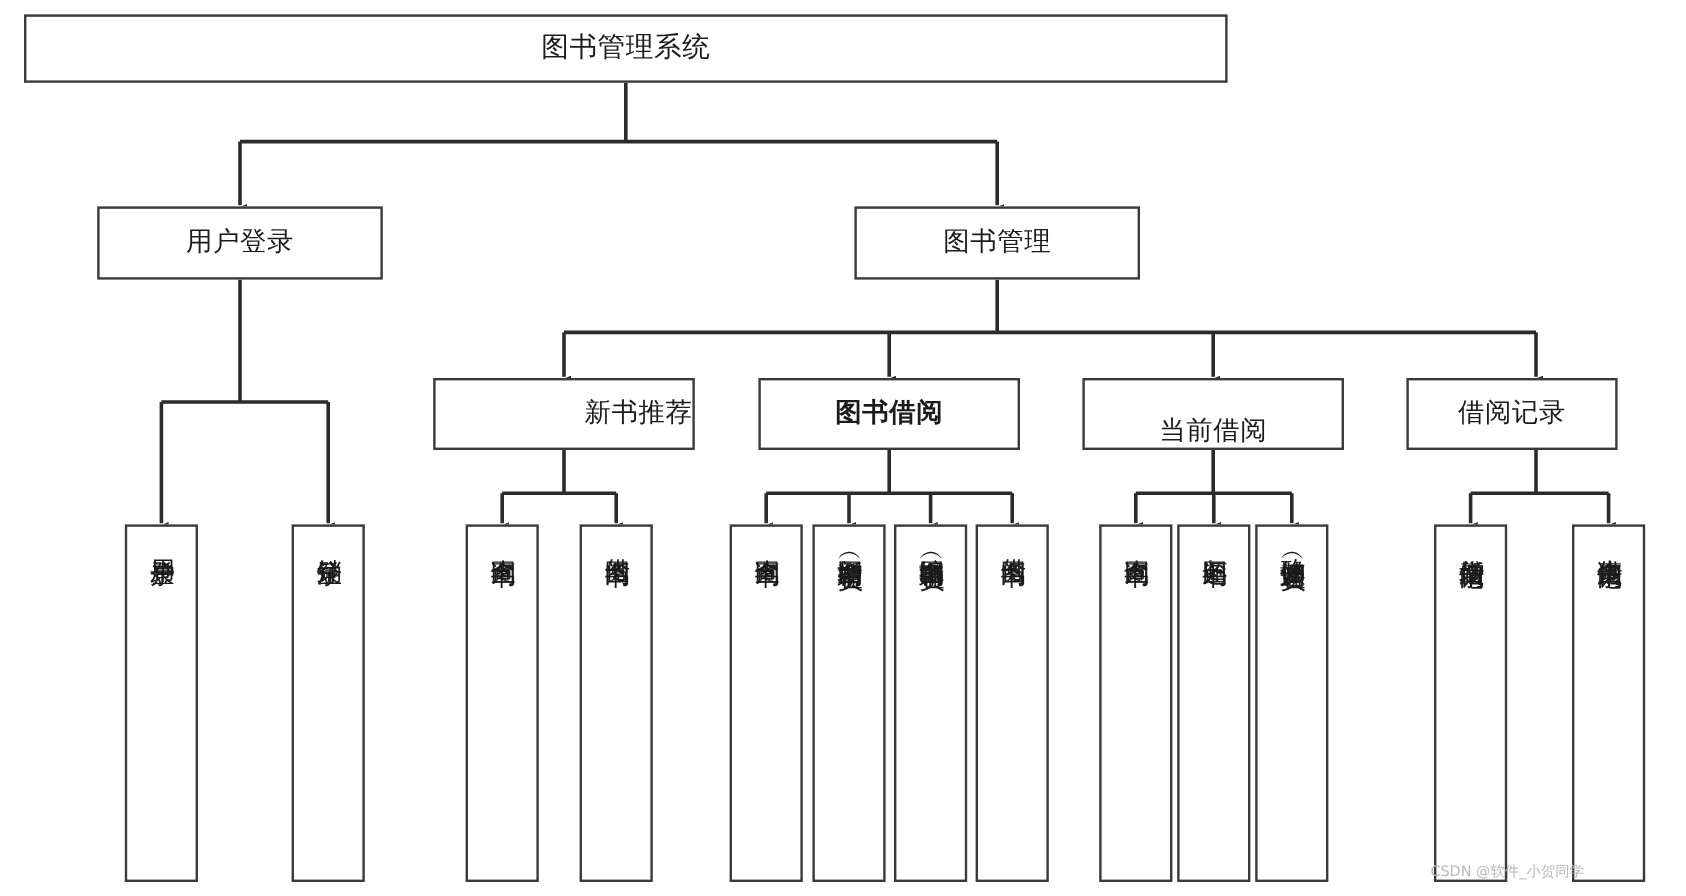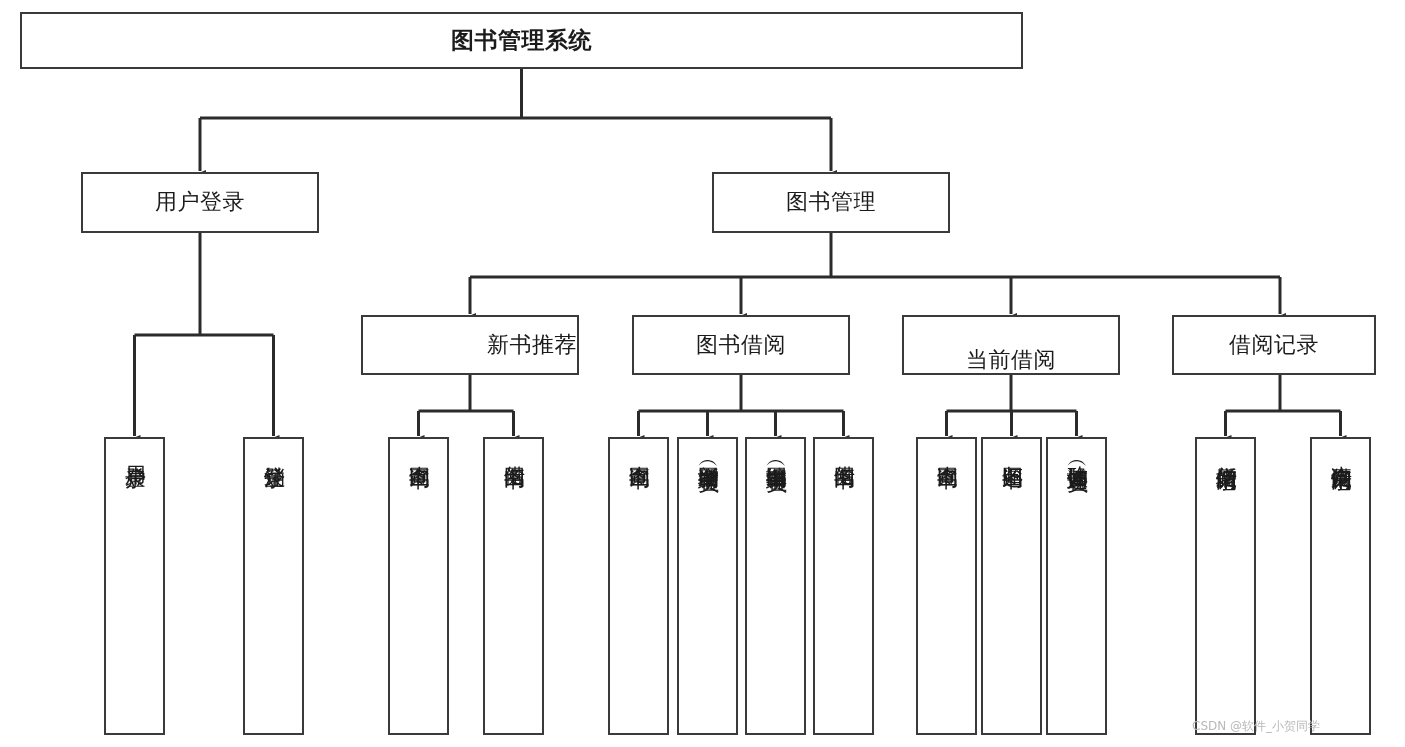--- a/index.html
+++ b/index.html
@@ -114,39 +114,39 @@
         <line x1="1011.5" y1="411" x2="1011.5" y2="436" marker-end="url(#arrow-head)"></line>
         <line x1="1076.5" y1="411" x2="1076.5" y2="436" marker-end="url(#arrow-head)"></line>
         <line x1="1280" y1="375" x2="1280" y2="411"></line>
         <line x1="1225.5" y1="411" x2="1340.5" y2="411"></line>
         <line x1="1225.5" y1="411" x2="1225.5" y2="436" marker-end="url(#arrow-head)"></line>
         <line x1="1340.5" y1="411" x2="1340.5" y2="436" marker-end="url(#arrow-head)"></line>
       </g>
   </svg>
 
   <div id="node-layer">
-      <div class="node horiz root" style="left: 20px; top: 12px; width: 1003px; height: 57px; font-weight: bold;">
+      <div class="node horiz root" style="left: 20px; top: 12px; width: 1003px; height: 57px;">
         <span class="node-label">图书管理系统</span>
       </div>
       <div class="node horiz" style="left: 81px; top: 172px; width: 238px; height: 61px;">
         <span class="node-label">用户登录</span>
       </div>
       <div class="node horiz" style="left: 712px; top: 172px; width: 238px; height: 61px;">
         <span class="node-label">图书管理</span>
       </div>
       <div class="node horiz" style="left: 361px; top: 315px; width: 218px; height: 60px; justify-content: flex-end;">
         <span class="node-label">新书推荐</span>
       </div>
-      <div class="node horiz" style="left: 632px; top: 315px; width: 218px; height: 60px;">
+      <div class="node horiz" style="left: 632px; top: 315px; width: 218px; height: 60px; font-weight: bold;">
         <span class="node-label">图书借阅</span>
       </div>
       <div class="node horiz" style="left: 902px; top: 315px; width: 218px; height: 60px; align-items: flex-end;">
         <span class="node-label">当前借阅</span>
       </div>
-      <div class="node horiz" style="left: 1172px; top: 315px; width: 204px; height: 60px;">
+      <div class="node horiz" style="left: 1172px; top: 315px; width: 176px; height: 60px;">
         <span class="node-label">借阅记录</span>
       </div>
       <div class="node vert" style="left: 104px; top: 437px; width: 61px; height: 298px;">
         <span class="node-label">用户登录</span>
       </div>
       <div class="node vert" style="left: 243px; top: 437px; width: 61px; height: 298px;">
         <span class="node-label">注销登录</span>
       </div>
       <div class="node vert" style="left: 388px; top: 437px; width: 61px; height: 298px;">
         <span class="node-label">查询图书</span>

